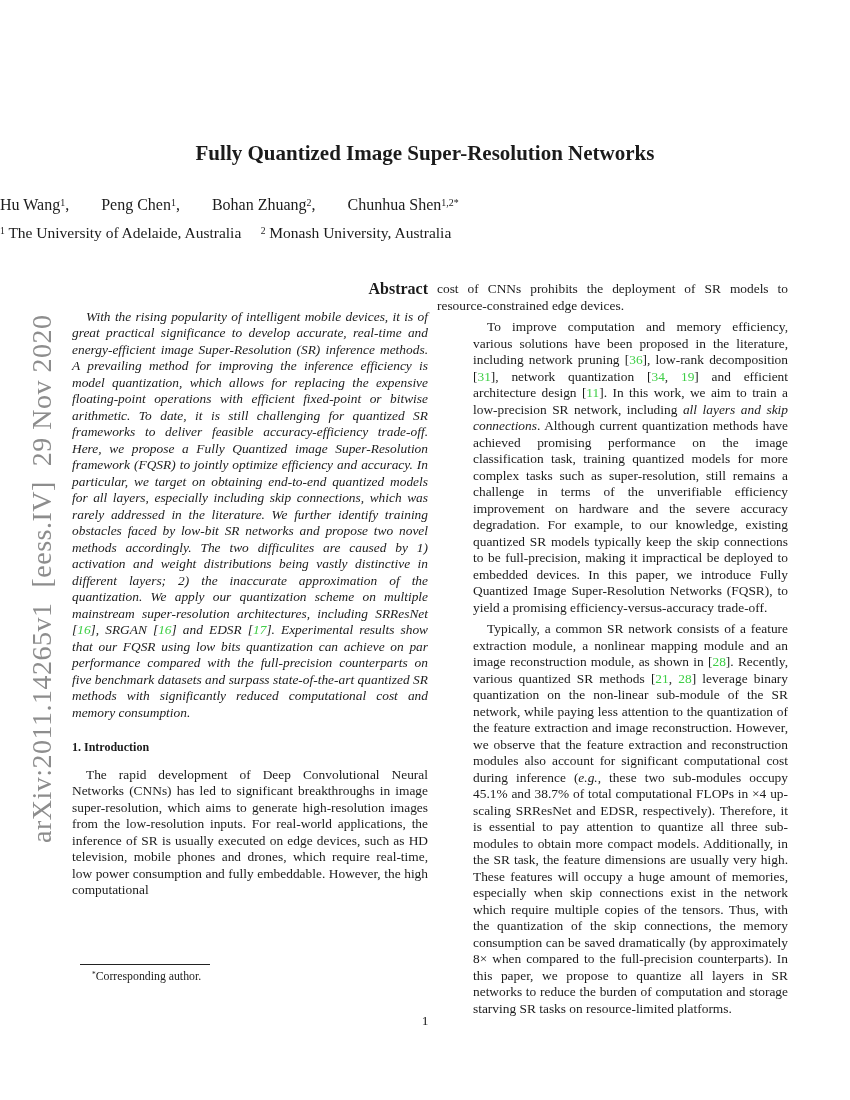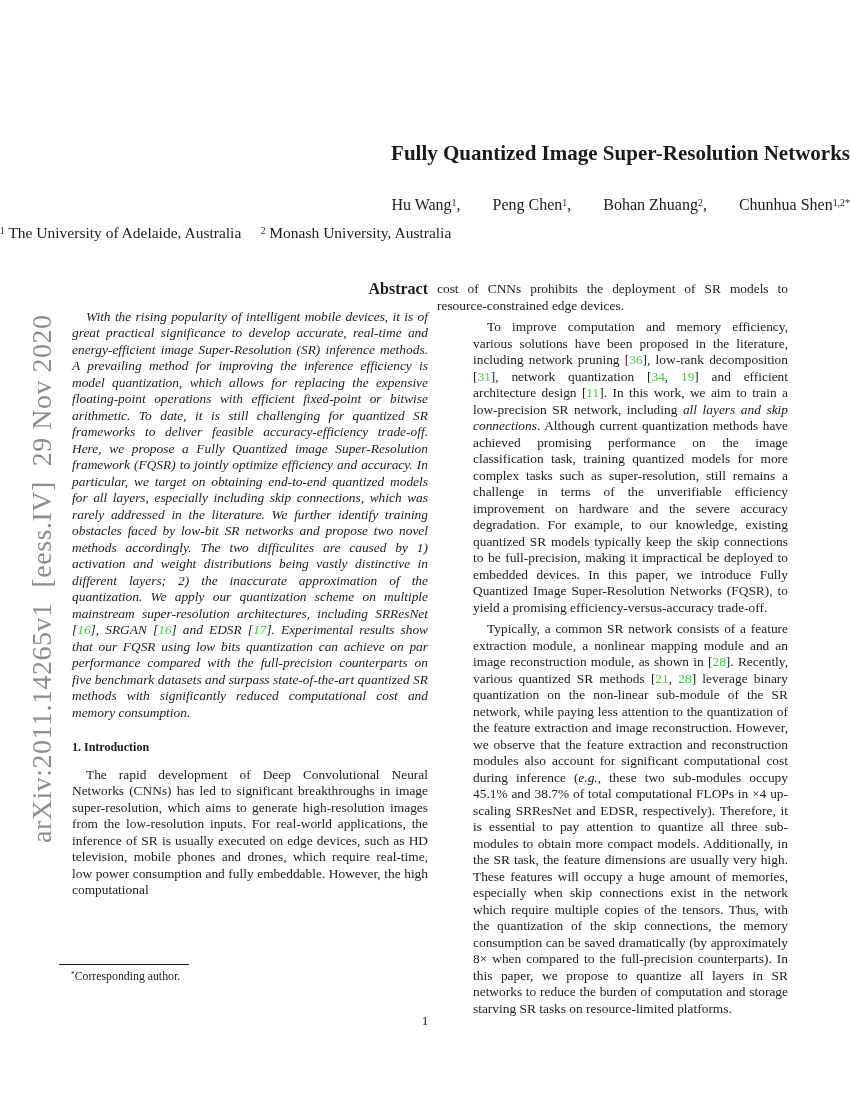--- a/index.html
+++ b/index.html
@@ -7,45 +7,45 @@
     position:relative; width:850px; height:1100px; background:#ffffff;
     font-family:"Liberation Serif", serif; color:#1b1b1b; overflow:hidden;
   }
   .stamp {
     position:absolute; left:26px; top:843px;
     transform:rotate(-90deg); transform-origin:0 0;
     font-size:28px; color:var(--stamp,#8d8d8d); white-space:pre; letter-spacing:0.5px;
   }
   .title {
     position:absolute; top:141px; left:0; width:100%;
-    text-align:right; font-size:21px; font-weight:bold;
+    text-align:center; font-size:21px; font-weight:bold;
   }
   .authors {
     position:absolute; top:196px; left:0; width:100%;
-    text-align:right; font-size:16px; white-space:pre-wrap;
+    text-align:left; font-size:16px; white-space:pre-wrap;
   }
   .affils {
     position:absolute; top:224px; left:0; width:100%;
     text-align:left; font-size:15.5px; white-space:pre-wrap;
   }
   sup { font-size:62%; line-height:0; position:relative; top:-0.45em; vertical-align:baseline; }
   .col {
     position:absolute; top:281px; font-size:13.4px; line-height:16.5px;
     text-align:justify; text-justify:inter-word;
   }
   .col-left  { left:72px;  width:356px; }
   .col-right { left:437px; width:351px; }
   .abstract-heading { text-align:right; font-weight:bold; font-size:16px; margin:0 0 11px 0; }
   .abstract { font-style:italic; }
   p.para { margin:0; text-indent:14px; }
   p.no-indent { text-indent:0; }
   p.gap { margin-top:5px;margin-left:36px; }
   .intro-heading { font-weight:bold; font-size:12px; margin:18px 0 11px 0; text-align:left; }
   .footnote {
-    position:absolute; left:59px; top:964px; width:356px;
+    position:absolute; left:80px; top:964px; width:356px;
   }
   .footnote-rule { width:130px; border:none; border-top:1.2px solid #222; margin:0 0 4px 0; }
   .footnote-text { font-size:11.8px; text-indent:12px; margin:0; }
   .pagenum {
     position:absolute; top:1013px; left:0; width:100%;
     text-align:center; font-size:13.5px;
   }
   .cite { color:var(--cite,#3dce45); }
   .it { font-style:italic; }
 </style>

